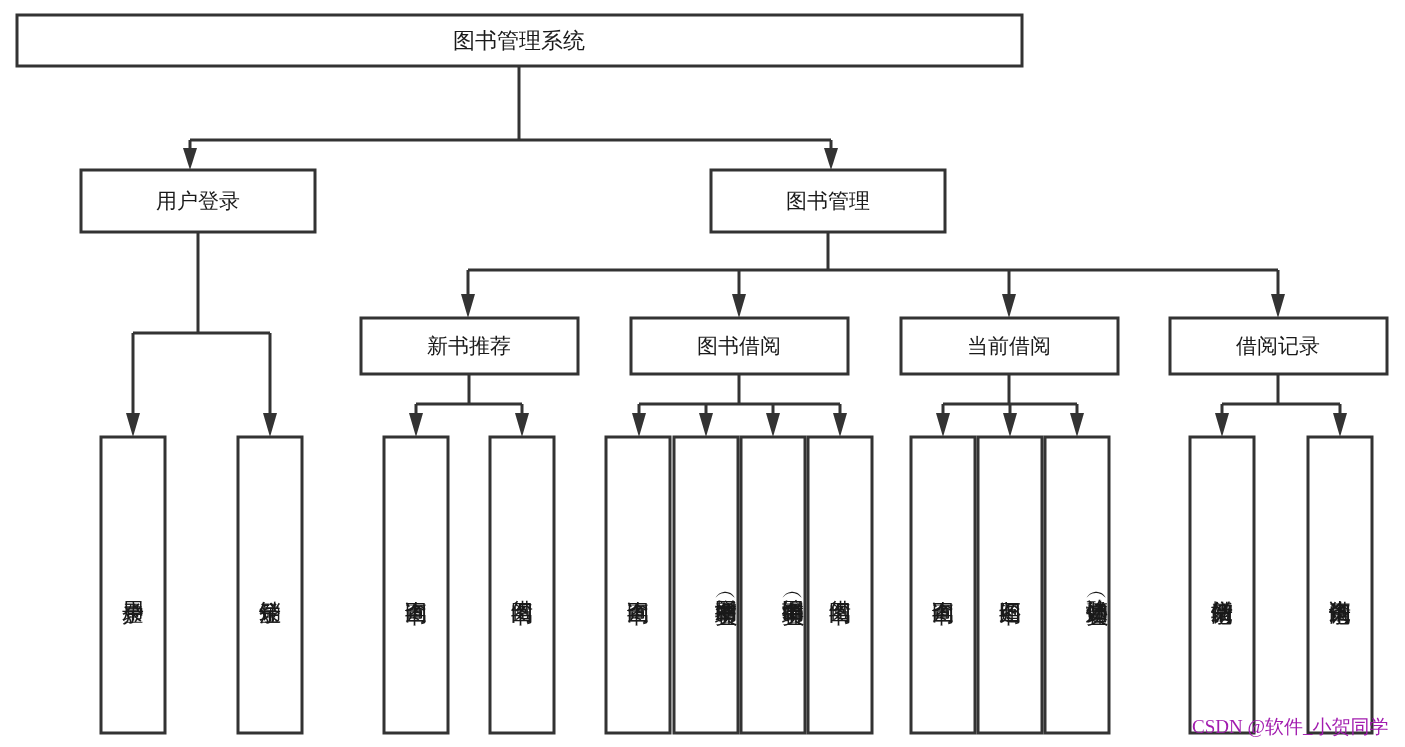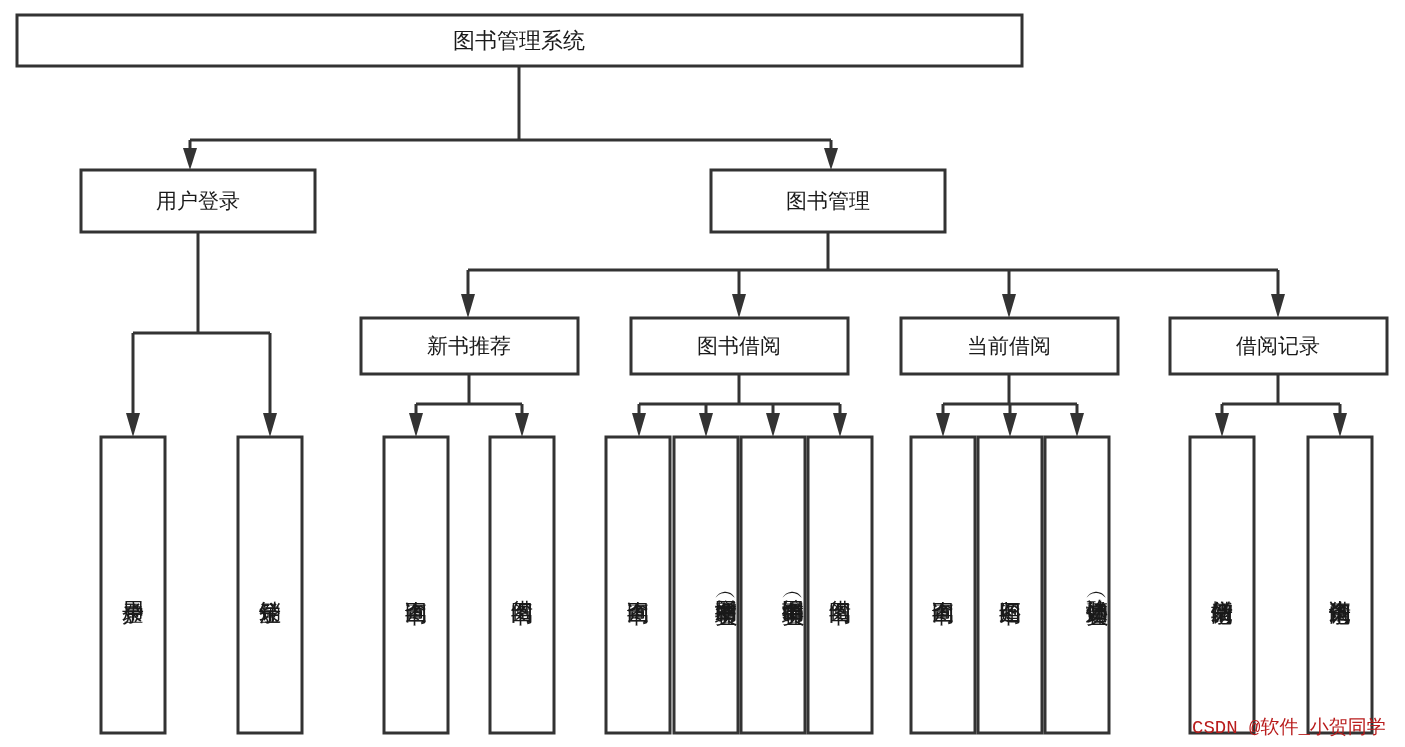--- a/index.html
+++ b/index.html
@@ -62,23 +62,23 @@
     line-height: 1.08;
     color: #1a1a1a;
     letter-spacing: 1px;
     white-space: nowrap;
     text-align: center;
     pointer-events: none;
     user-select: none;
   }
   .watermark {
     position: absolute;
-    font-family: Liberation Mono, monospace;
+    font-family: Liberation Serif, serif;
     font-size: 19px;
-    color: #b91c1c;
+    color: #a21caf;
     white-space: nowrap;
     user-select: none;
   }
 </style>
 </head>
 <body>
 
 <div id="diagram-root">
 
   <svg class="canvas" viewBox="0 0 1405 747">

